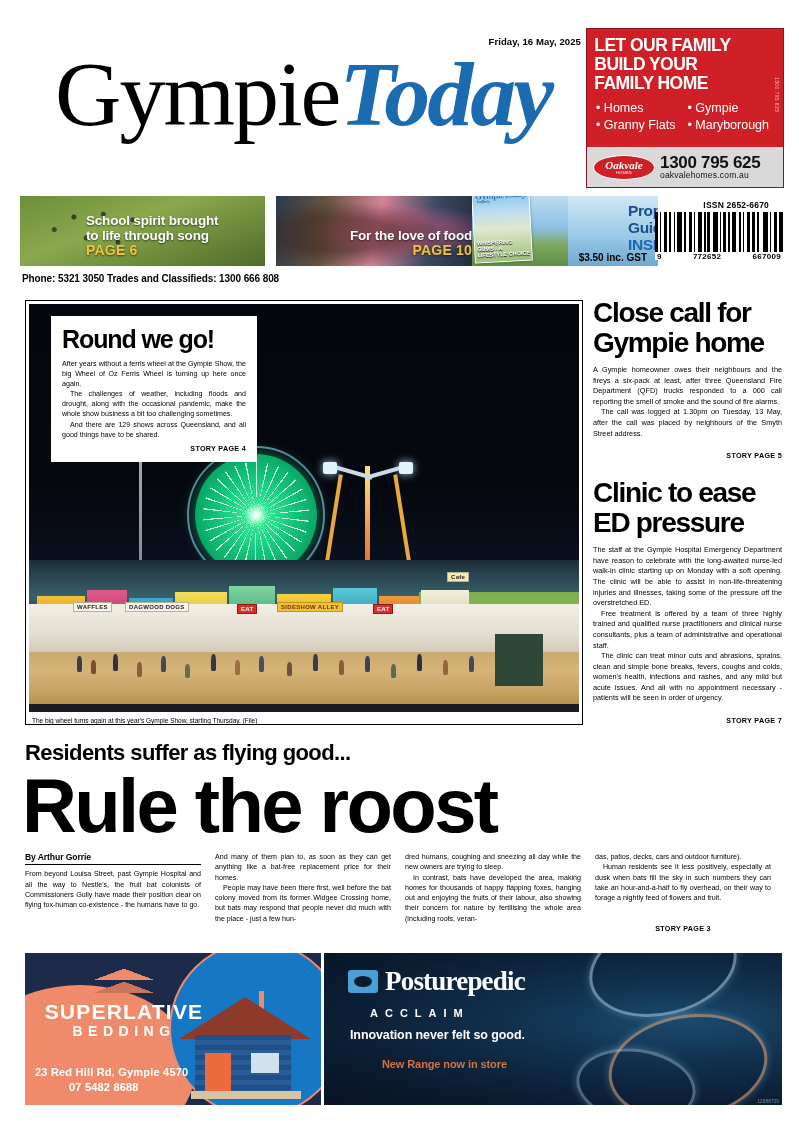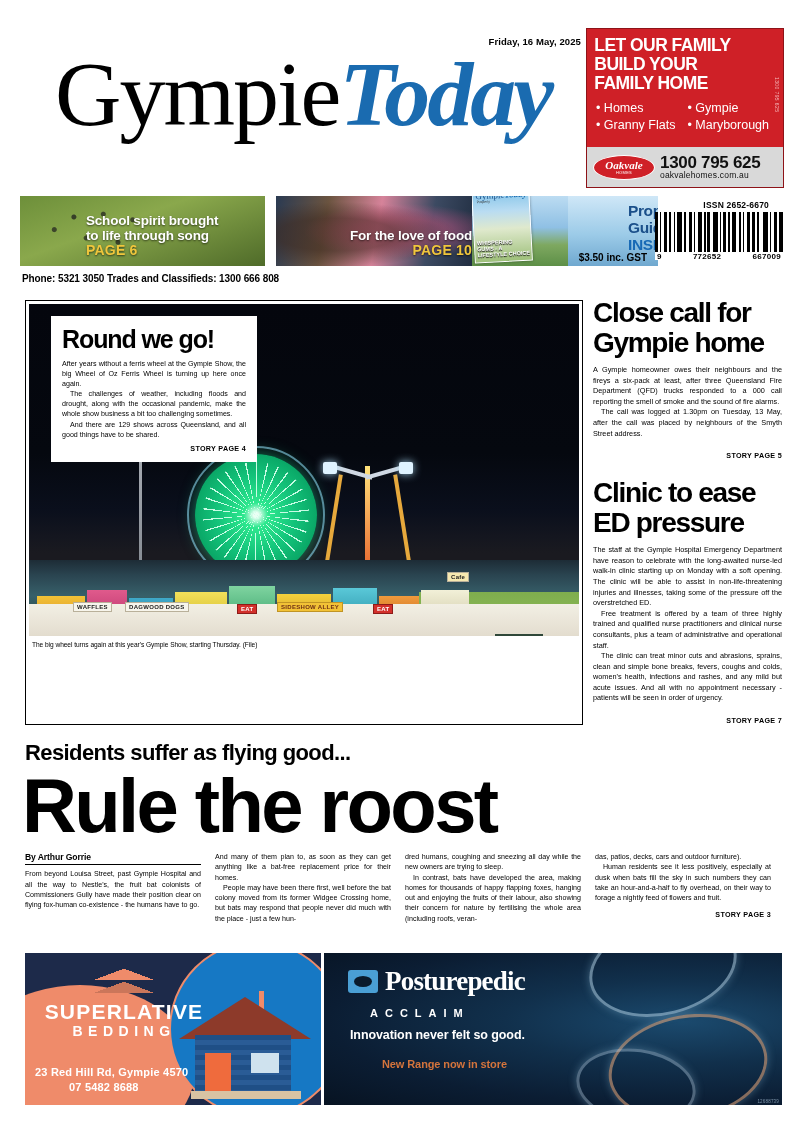--- a/index.html
+++ b/index.html
@@ -138,21 +138,21 @@
 
   
   .phone-line { position:absolute; left:22px; top:273px; font-size:10px; font-weight:700; letter-spacing:-.1px;}
 
   
   .photo-frame {
     position:absolute; left:25px; top:300px; width:558px; height:425px;
     border:1px solid #000; background:#fff; padding:3px 3px 0 3px;
   }
   .photo {
-    position:relative; width:100%; height:332px; overflow:hidden;
+    position:relative; width:100%; height:408px; overflow:hidden;
     background:#050812;
   }
   .sky { position:absolute; inset:0;
     background:linear-gradient(180deg,#04060d 0%,#05080f 45%,#0a0f1c 62%,#14161f 70%,#1a1a20 75%); }
   .lamp-post { position:absolute; left:110px; top:28px; width:3px; height:330px;
     background:linear-gradient(180deg,#c9cdd4,#6b7179); }
   .lamp-glow { position:absolute; left:78px; top:14px; width:70px; height:70px; border-radius:50%;
     background:radial-gradient(circle,#ffffff 6%,#fff8d8 14%,rgba(255,240,190,.55) 28%,rgba(255,240,180,0) 70%); }
   .lamp-ray { position:absolute; left:112px; top:48px; width:2px; height:110px; background:rgba(255,245,200,.35);
      transform-origin:center top; }
@@ -243,21 +243,21 @@
 
   
   .bottom-cols { position:absolute; left:25px; top:852px; width:757px; display:flex; gap:14px; }
   .bcol { width:176px; font-size:7.1px; line-height:10.3px; text-align:justify; }
   .bcol p { margin:0; text-indent:8px; }
   .bcol p.first { text-indent:0; }
   .byline {
     font-size:8.6px; font-weight:700; letter-spacing:-.1px;
     border-bottom:1.4px solid #000; padding-bottom:2px; margin-bottom:4px;
   }
-  .b-tag { font-size:7.2px; font-weight:700; letter-spacing:.3px; text-align:right; margin-top:7px;}
+  .b-tag { font-size:7.2px; font-weight:700; letter-spacing:.3px; text-align:center; margin-top:21px;}
 
   
   .ads { position:absolute; left:25px; top:953px; width:757px; height:152px; display:flex; gap:3px;}
   .ad-superlative {
     position:relative; width:296px; height:152px; overflow:hidden;
     background:#1d2a4a;
   }
   .ad-superlative .blob-peach {
     position:absolute; left:-60px; bottom:-50px; width:230px; height:170px; border-radius:50%;
     background:#ef8b6a;

